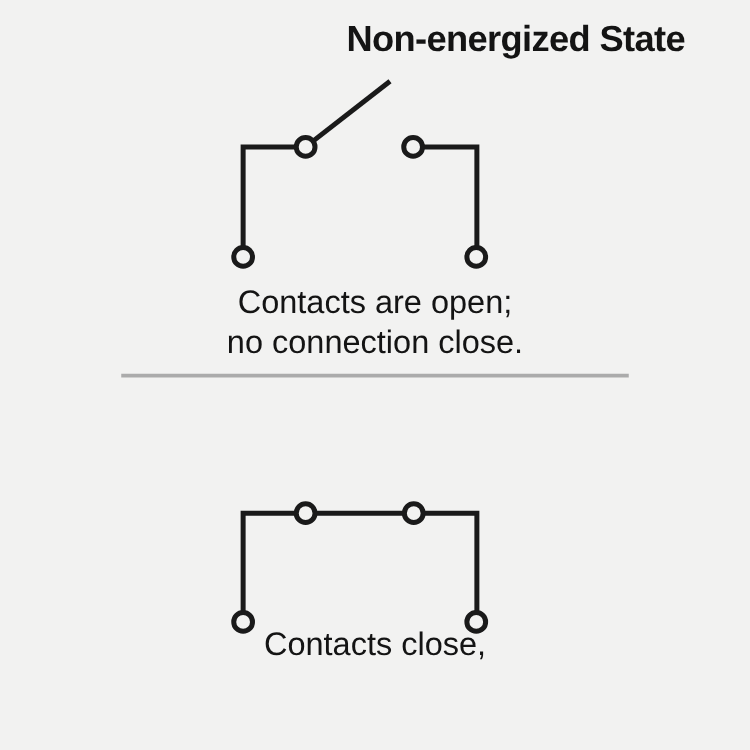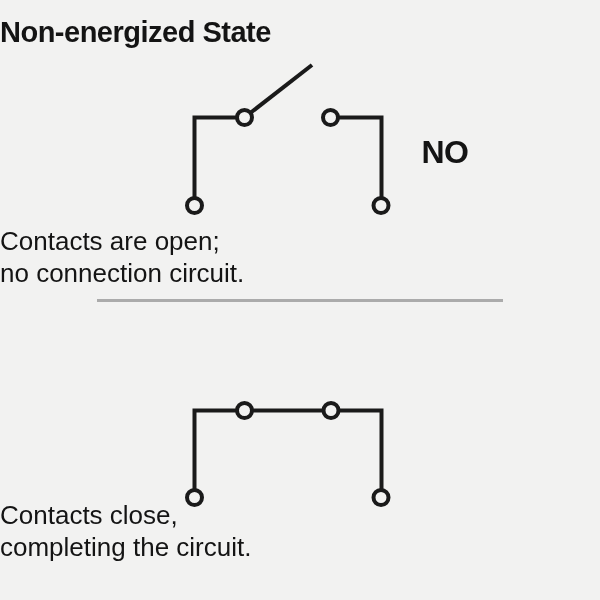--- a/index.html
+++ b/index.html
@@ -13,21 +13,21 @@
     background: var(--bg, #f2f2f1);
     font-family: "Liberation Sans", sans-serif;
     color: var(--text, #141414);
     overflow: hidden;
   }
   .section-title {
     position: absolute;
     left: 0;
     width: 548px;
     margin: 0;
-    text-align: left;
+    text-align: right;
     font-size: 29px;
     line-height: 34px;
     font-weight: 700;
     letter-spacing: -0.5px;
     color: var(--text, #141414);
   }
   .title-top { top: 15px; }
   .title-bottom { top: 320px; }
 
   .diagram-svg {
@@ -59,20 +59,21 @@
     font-size: 32px;
     font-weight: 700;
     letter-spacing: -0.5px;
     color: var(--text, #141414);
   }
 
   .caption {
     position: absolute;
     left: 0;
     width: 600px;
+    text-align: center;
     font-size: 26px;
     line-height: 32px;
     font-weight: 400;
     color: var(--text, #141414);
   }
   .caption-top { top: 225px; }
   .caption-bottom { top: 499px; }
 
   .divider {
     position: absolute;
@@ -97,38 +98,36 @@
     <line class="wire" x1="74.5" y1="63.5" x2="142" y2="11"></line>
 
     <polyline class="wire" points="160.5,63.5 211.5,63.5 211.5,151.5"></polyline>
 
     <circle class="contact-circle" cx="74.5" cy="63.5" r="7.5"></circle>
     <circle class="contact-circle" cx="160.5" cy="63.5" r="7.5"></circle>
     <circle class="contact-circle" cx="24.5" cy="151.5" r="7.5"></circle>
     <circle class="contact-circle" cx="211" cy="151.5" r="7.5"></circle>
   </svg>
 
-  <div class="no-label">NO</div>
 
   <div class="caption caption-top">
     <div>Contacts are open;</div>
-    <div>no connection circuit.</div>
+    <div>no connection close.</div>
   </div>
 
   <div class="divider"></div>
 
 
   <svg class="diagram-svg svg-bottom" width="230" height="125" viewBox="0 0 230 125">
 
     <polyline class="wire" points="24.5,103.5 24.5,16.5 211.5,16.5 211.5,103.5"></polyline>
 
     <circle class="contact-circle" cx="74.5" cy="16.5" r="7.5"></circle>
     <circle class="contact-circle" cx="161" cy="16.5" r="7.5"></circle>
     <circle class="contact-circle" cx="24.5" cy="103.5" r="7.5"></circle>
     <circle class="contact-circle" cx="211" cy="103.5" r="7.5"></circle>
   </svg>
 
   <div class="caption caption-bottom">
     <div>Contacts close,</div>
-    <div>completing the circuit.</div>
   </div>
 
 </div>
 
 </body></html>

